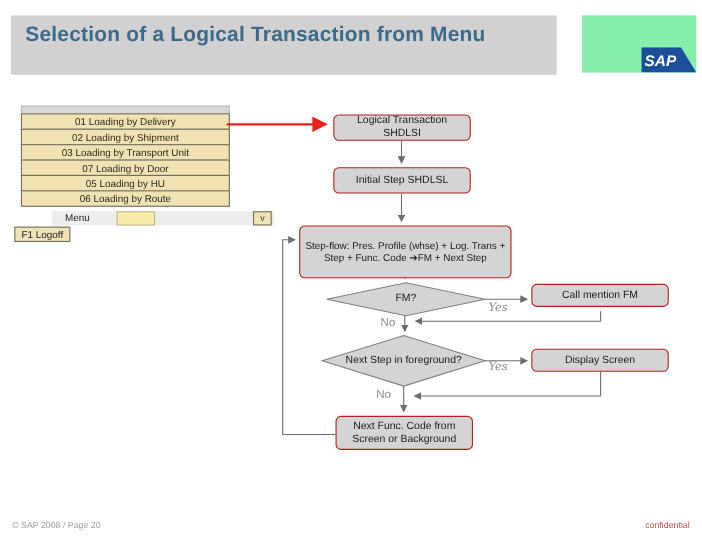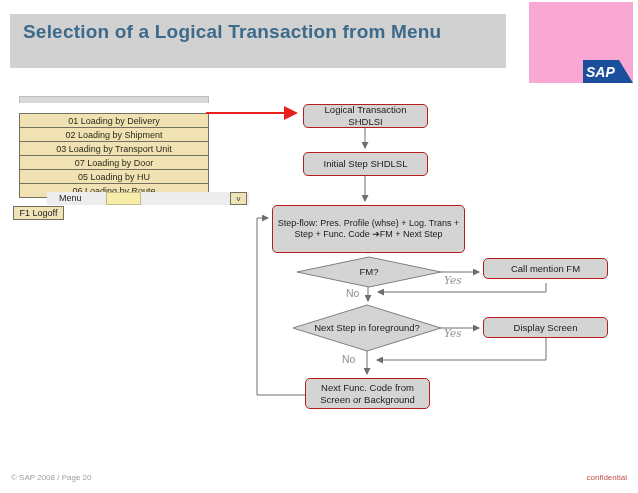--- a/index.html
+++ b/index.html
@@ -11,35 +11,35 @@
   
   .header-bar {
     position:absolute; left:10px; top:14px; width:496px; height:54px;
     background:#d1d1d1;
   }
   .header-title {
     position:absolute; left:13px; top:7px; font-size:19px; font-weight:bold;
     color:#3c6a8b; letter-spacing:0.2px; white-space:nowrap;
   }
   .logo-box {
-    position:absolute; left:529px; top:2px; width:104px; height:81px;
-    background:#f9a8d4;
+    position:absolute; left:529px; top:14px; width:104px; height:52px;
+    background:#86efac;
   }
   .logo-box svg { position:absolute; right:0; bottom:0; display:block; }
   
   .menu-topstrip {
     position:absolute; left:19px; top:96px; width:190px; height:7px;
     background:#d8d8d8; border:1px solid #bdbdbd; border-bottom:none;
   }
   .menu-list { position:absolute; left:19px; top:103px; width:190px; }
   .menu-item {
     height:15px; margin-top:-1px; background:#f0e2b2; border:1px solid #72705e;
     font-size:9px; color:#2b2a1e; display:flex; align-items:center; justify-content:center;
   }
-  .menu-item:first-child { margin-top:10px; }
+  .menu-item:first-child { margin-top:0; }
   .menu-row {
     position:absolute; left:13px; top:192px; width:202px; height:13px;
     background:#ededed;
     margin-left:34px;
   }
   .menu-row-label {
     position:absolute; left:12px; top:1px; font-size:9px; color:#222222;
   }
   .menu-input {
     position:absolute; left:59px; top:0px; width:35px; height:13px;

